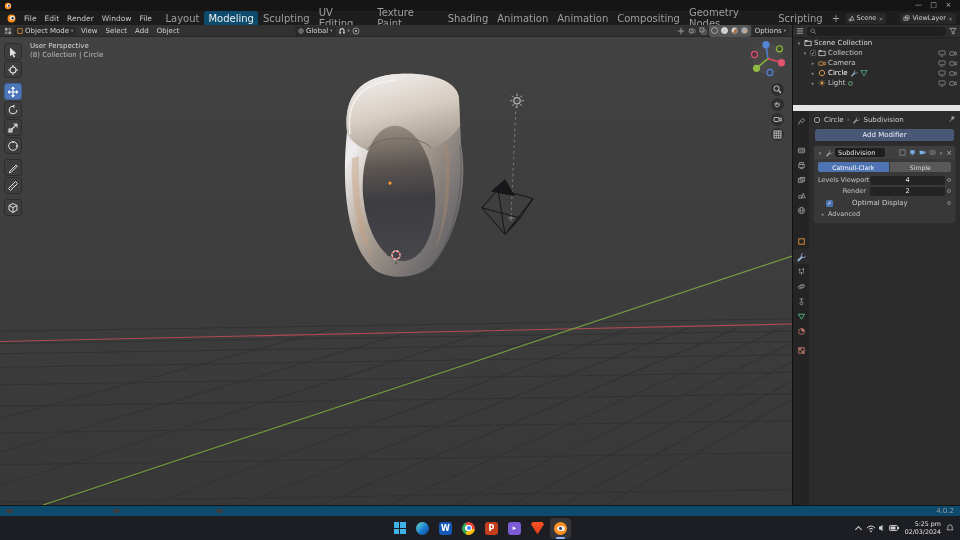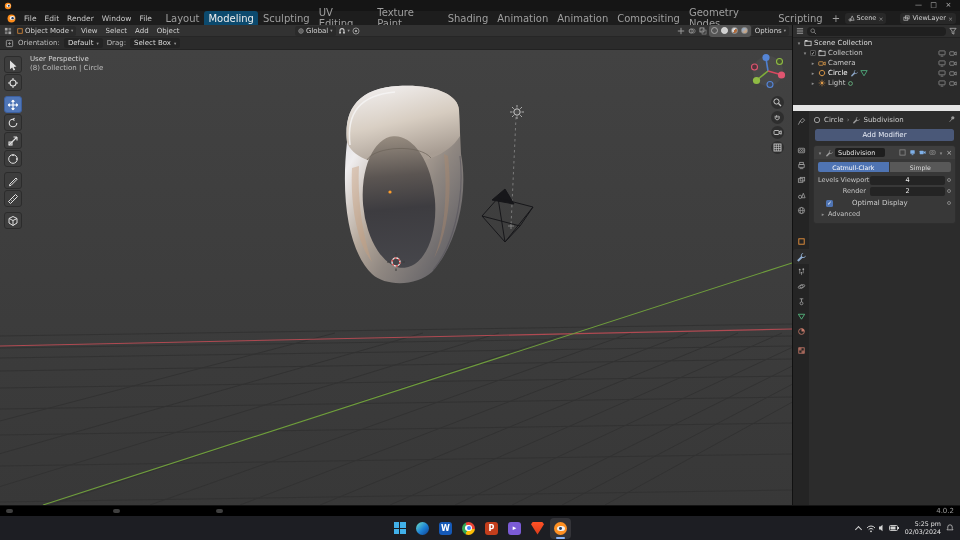--- a/index.html
+++ b/index.html
@@ -85,21 +85,21 @@
   .seg-b{flex:1;background:#585858;color:#ddd;border-radius:0 2px 2px 0;display:flex;align-items:center;justify-content:center;font-size:6.2px;margin-left:1px;}
   .prow{display:flex;align-items:center;height:10px;margin-bottom:1px;}
   .plabel{width:52px;text-align:right;padding-right:4px;color:#c6c6c6;font-size:6.5px;white-space:nowrap;}
   .pfield{flex:1;height:9px;background:#242424;border-radius:2px;display:flex;align-items:center;justify-content:center;color:#ececec;font-size:6.5px;}
   .kdot{width:4px;height:4px;border:1px solid #828282;border-radius:50%;margin-left:2px;flex:none;}
   .chkrow{display:flex;align-items:center;gap:19px;height:10px;margin:2px 0 1px;padding-left:8px;}
   .chk{width:7px;height:7px;background:#4f74b3;border-radius:1.5px;color:#fff;font-size:5.5px;line-height:7px;text-align:center;flex:none;}
   .advrow{display:flex;align-items:center;gap:2px;height:10px;color:#c2c2c2;padding-left:2px;font-size:6.5px;}
 
   
-  .statusbar{height:11px;background:#000000;border-top:1px solid #141414;display:flex;align-items:center;font-size:7px;color:#8f8f8f;padding:0 6px;flex:none;}
+  .statusbar{height:11px;background:#0c4a6e;border-top:1px solid #141414;display:flex;align-items:center;font-size:7px;color:#8f8f8f;padding:0 6px;flex:none;}
   .hint{width:7px;height:4px;background:#3f3f3f;border-radius:2px;}
   .h2{margin-left:100px;} .h3{margin-left:96px;}
   .ver{margin-left:auto;color:#9a9a9a;}
 
   
   .taskbar{height:24px;background:#1d1e23;display:flex;align-items:center;position:relative;flex:none;}
   .tb-center{position:absolute;left:50%;top:0;height:24px;transform:translateX(-50%);display:flex;align-items:center;gap:2px;}
   .tile{width:21px;height:21px;border-radius:4px;display:flex;align-items:center;justify-content:center;position:relative;}
   .tile.active{background:rgba(255,255,255,.1);}
   .tile.active::after{content:"";position:absolute;bottom:0;left:6px;right:6px;height:2px;border-radius:1px;background:#8ab4f8;}
@@ -263,36 +263,20 @@
           <span class="hicon">
               <span class="sph rend"></span>
             </span>
         </span>
         <span class="dd">
             <span>Options</span>
             <span class="ch">▾</span>
           </span>
       </div>
 
-      <div class="vp-tools">
-        <svg width="9" height="9" viewBox="0 0 10 10">
-            <rect x="1.5" y="1.5" width="7" height="7" rx="1" fill="none" stroke="#9a9a9a" stroke-width="1"></rect>
-            <path d="M3.5,5 H6.5 M5,3.5 V6.5" stroke="#9a9a9a" stroke-width="1"></path>
-          </svg>
-        <span>Orientation:</span>
-        <span class="field">
-            <span>Default</span>
-            <span class="ch">▾</span>
-          </span>
-        <span>Drag:</span>
-        <span class="field">
-            <span>Select Box</span>
-            <span class="ch">▾</span>
-          </span>
-      </div>
 
       <div class="canvas">
         <svg class="scene" viewBox="0 0 792 455" preserveAspectRatio="none">
           <defs>
             <linearGradient id="vbg" x1="0" y1="0" x2="0" y2="1">
               <stop offset="0" stop-color="#424242"></stop>
                 <stop offset="1" stop-color="#383838"></stop>
             </linearGradient>
             <linearGradient id="metal" x1="0" y1="0" x2="1" y2="1">
               <stop offset="0" stop-color="#cfd0d6"></stop>

